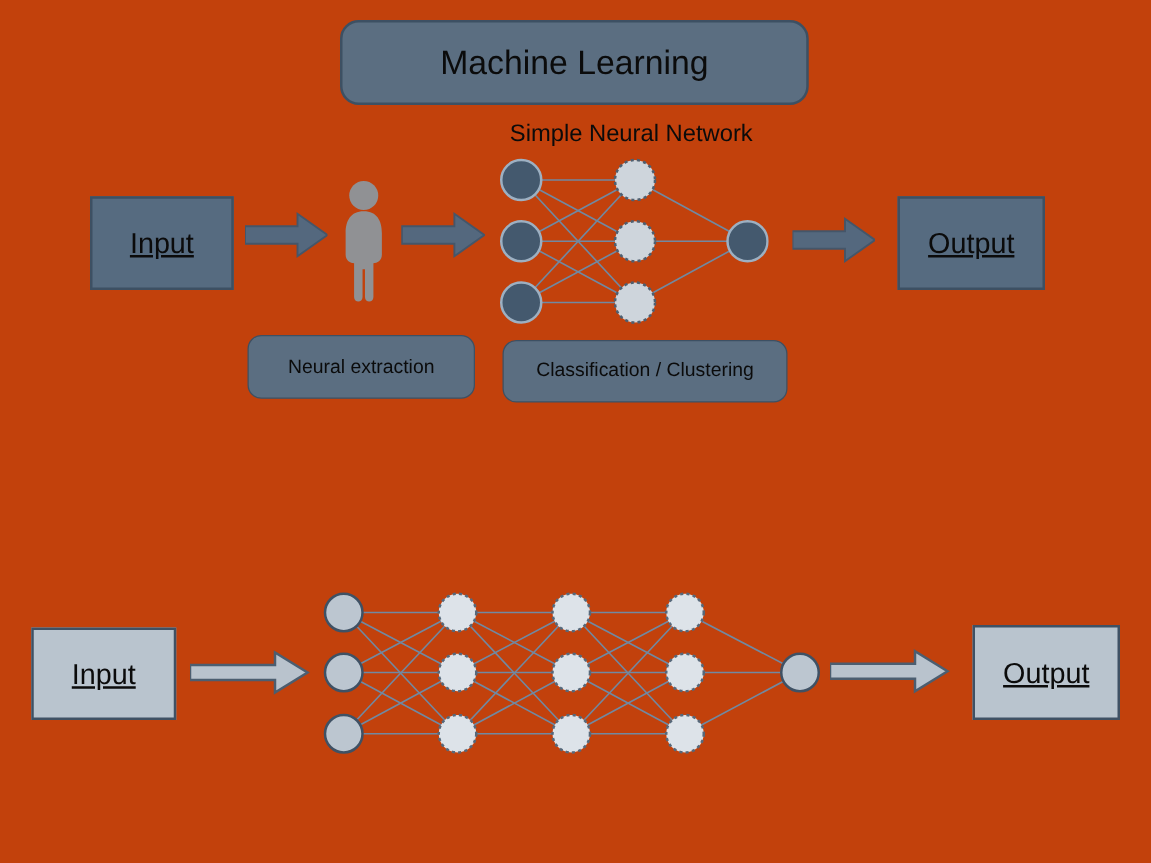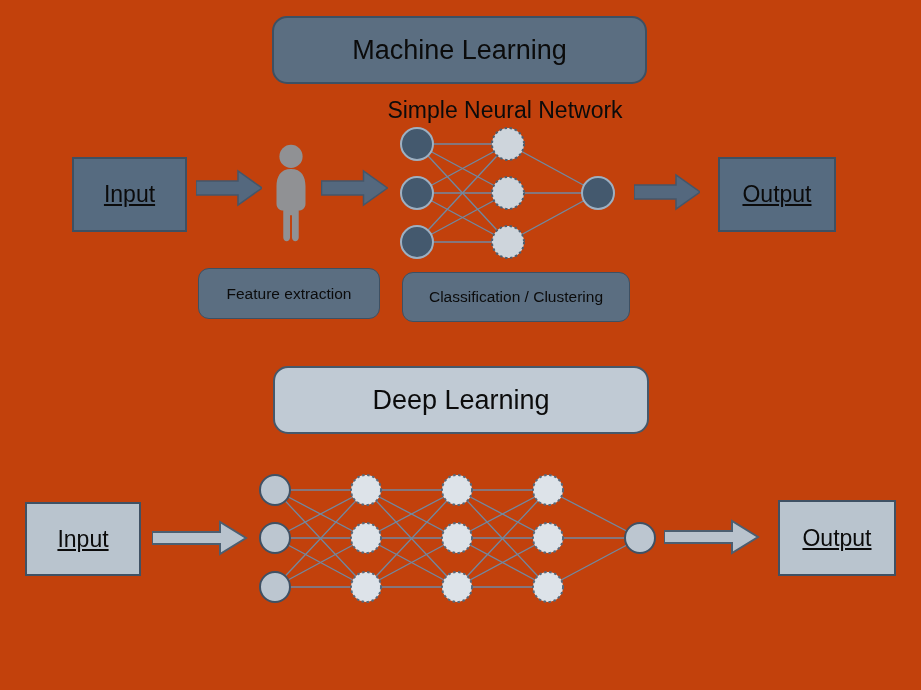--- a/index.html
+++ b/index.html
@@ -23,21 +23,21 @@
   .io-box.dark{background:#566b80;border:2px solid #3d5063;}
   .io-box.light{background:#b9c4ce;border:2px solid #3f5164;}
   
   .chip{
     display:flex;align-items:center;justify-content:center;
     border-radius:11px;font-size:15.5px;color:#0b0b0b;white-space:nowrap;
   }
   .chip.dark{background:#5b6e81;border:1.5px solid #3d5063;}
   .chip.light{background:#bfc9d3;border:1.5px solid #46586a;}
   
-  .nn-title{font-size:23px;color:#0b0b0b;text-align:center;}
+  .nn-title{font-size:19px;color:#0b0b0b;text-align:center;}
   
   .arrow-dark polygon{fill:#54687e;stroke:#44566a;stroke-width:1.5;}
   .arrow-light polygon{fill:#b9c3cd;stroke:#4c5e70;stroke-width:2;}
   .person-svg path,.person-svg circle{fill:#909194;}
 </style>
 </head>
 <body>
 
 <div class="canvas">
 
@@ -88,30 +88,27 @@
 
   <svg class="abs arrow-dark" style="left:634px;top:173px;" width="66" height="38" viewBox="0 0 66 38">
     <polygon points="0,12 42,12 42,2 66,19 42,36 42,26 0,26"></polygon>
   </svg>
 
   <div class="abs io-box dark" style="left:718px;top:157px;width:114px;height:71px;">
     <span>Output</span>
   </div>
 
   <div class="abs chip dark" style="left:198px;top:268px;width:180px;height:49px;">
-    <span>Feature extraction</span>
+    <span>Neural extraction</span>
   </div>
 
   <div class="abs chip dark" style="left:402px;top:272px;width:226px;height:48px;text-align:center;">
     <span>Classification / Clustering</span>
   </div>
 
-  <div class="abs pill light" style="left:273px;top:366px;width:372px;height:64px;">
-    <span>Deep Learning</span>
-  </div>
 
 
   <div class="abs io-box light" style="left:25px;top:502px;width:112px;height:70px;">
     <span>Input</span>
   </div>
 
   <svg class="abs arrow-light" style="left:152px;top:518px;" width="96" height="40" viewBox="0 0 96 40">
     <polygon points="0,14 68,14 68,4 94,20 68,36 68,26 0,26"></polygon>
   </svg>
 

